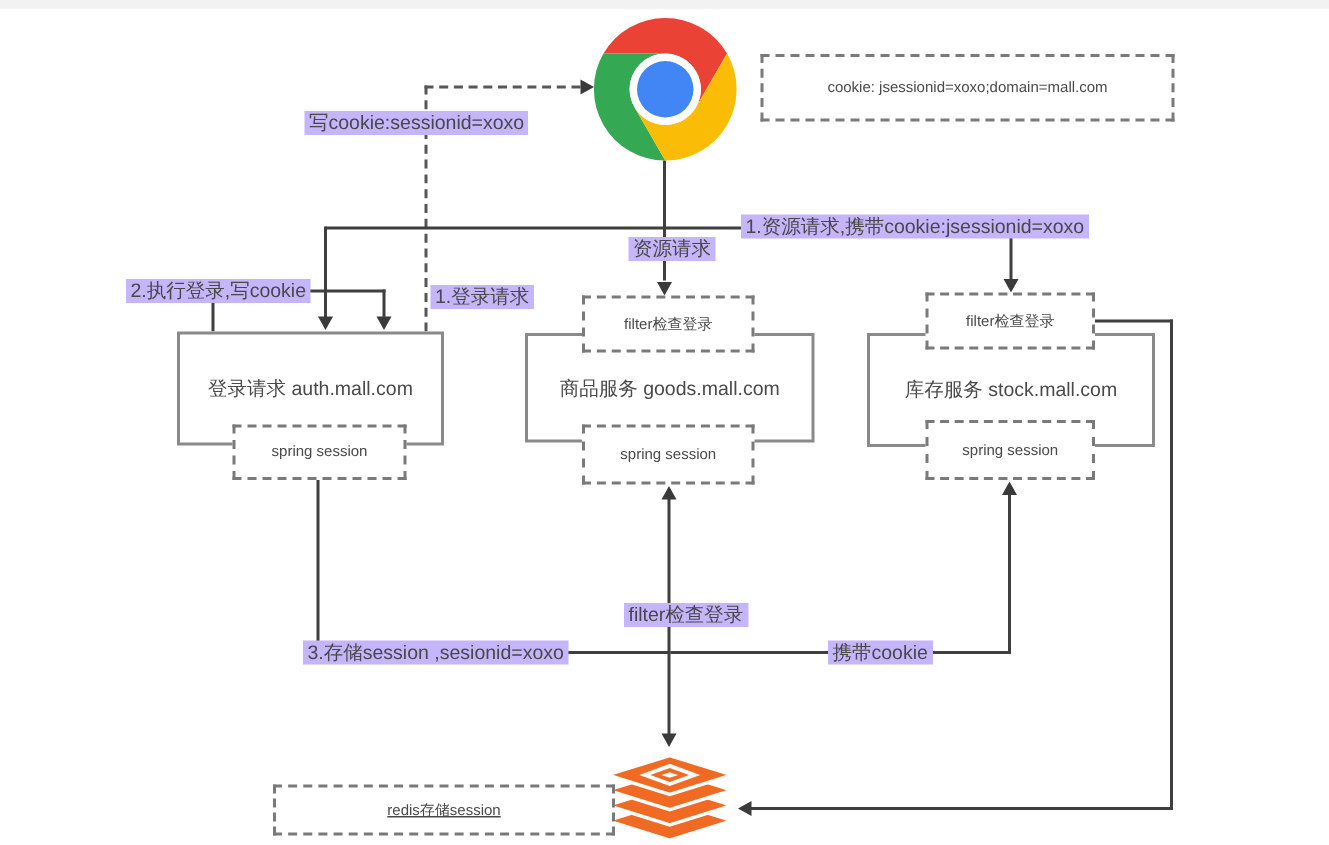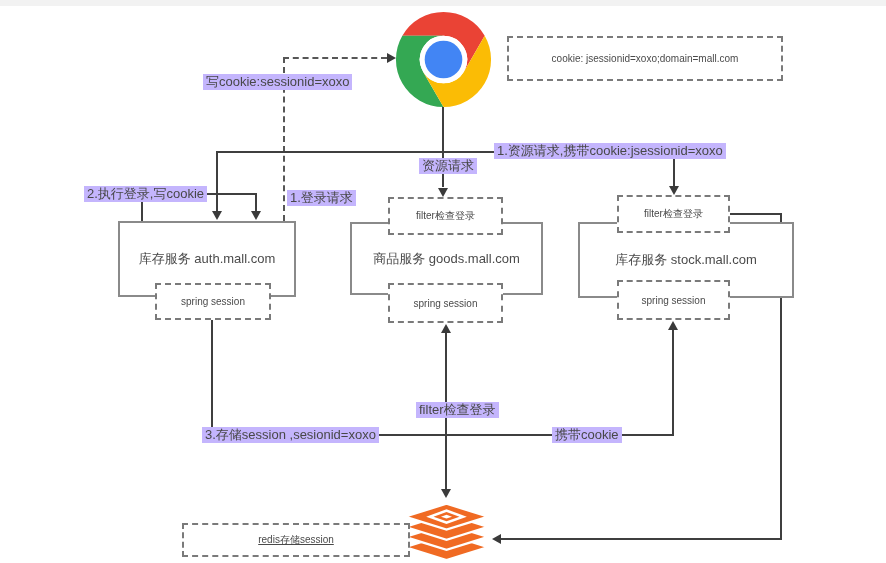--- a/index.html
+++ b/index.html
@@ -67,37 +67,37 @@
 
   <div class="lbl" style="left:419px;top:158px;">资源请求</div>
 
   <div class="lbl" style="left:84px;top:186px;">2.执行登录,写cookie</div>
   <div class="vl" style="left:141px;top:201px;height:20px;"></div>
   <div class="hl" style="left:202px;top:193px;width:55px;"></div>
   <div class="vl" style="left:255px;top:193px;height:19px;"></div>
   <div class="arr down" style="left:251px;top:211px;"></div>
 
   <div class="box" style="left:118px;top:221px;width:178px;height:76px;">
-    <span>库存服务 auth.mall.com</span>
+    <span>登录请求 auth.mall.com</span>
   </div>
   <div class="dbox" style="left:155px;top:283px;width:116px;height:37px;">
     <span>spring session</span>
   </div>
 
   <div class="box" style="left:350px;top:222px;width:193px;height:73px;justify-content:center;">
     <span>商品服务 goods.mall.com</span>
   </div>
   <div class="dbox" style="left:388px;top:197px;width:115px;height:38px;">
     <span>filter检查登录</span>
   </div>
   <div class="dbox" style="left:388px;top:283px;width:115px;height:40px;">
     <span>spring session</span>
   </div>
 
-  <div class="box" style="left:578px;top:222px;width:216px;height:76px;align-items:center;">
+  <div class="box" style="left:578px;top:222px;width:192px;height:76px;align-items:center;">
     <span>库存服务 stock.mall.com</span>
   </div>
   <div class="dbox" style="left:617px;top:195px;width:113px;height:38px;">
     <span>filter检查登录</span>
   </div>
   <div class="dbox" style="left:617px;top:280px;width:113px;height:40px;">
     <span>spring session</span>
   </div>
 
   <div class="vl" style="left:211px;top:320px;height:116px;"></div>

